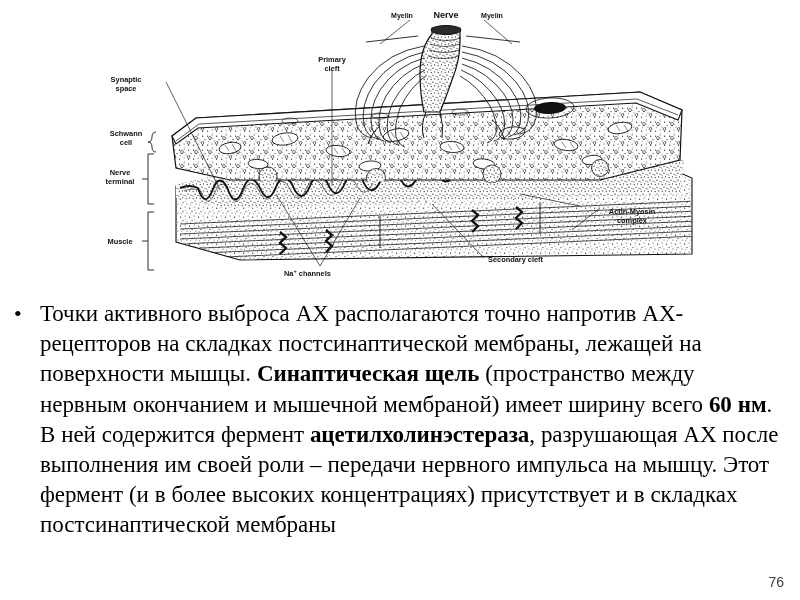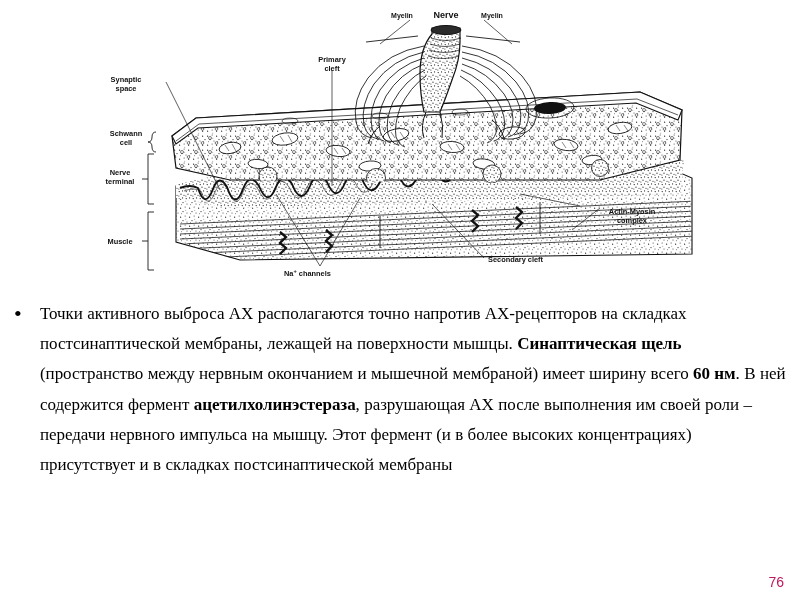--- a/index.html
+++ b/index.html
@@ -61,36 +61,36 @@
   .bullet-mark {
     flex: 0 0 auto;
     width: 26px;
     font-size: 22px;
     line-height: 30px;
     text-align: left;
     color: #000;
   }
   .bullet-body {
     flex: 1 1 auto;
-    font-size: 17px;
+    font-size: 23px;
     line-height: 30.2px;
     text-align: left;
     letter-spacing: -0.05px;
     word-spacing: 0.2px;
   }
   .bullet-body b { font-weight: bold; }
 
   
   #page-number {
     position: absolute;
     right: 16px;
     bottom: 10px;
     font-family: "Liberation Sans", "DejaVu Sans", sans-serif;
     font-size: 14px;
-    color: #be185d;
+    color: #404040;
     text-align: center;
   }
 </style>
 </head>
 <body>
 
 <div id="diagram-figure">
   <svg viewBox="0 0 640 282" xmlns="http://www.w3.org/2000/svg">
     <defs>
 

